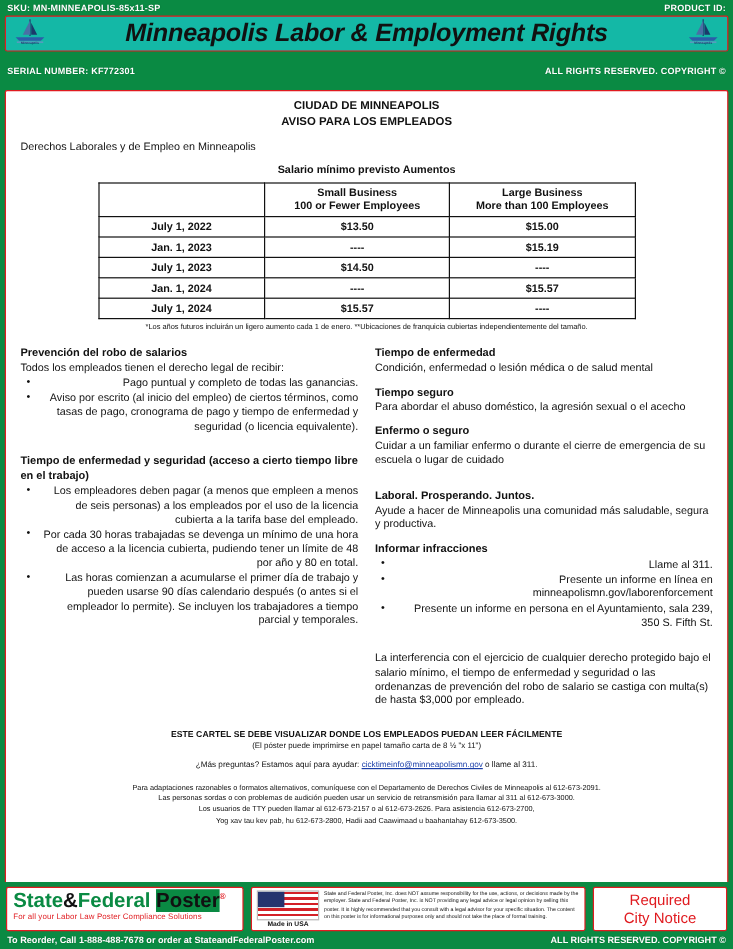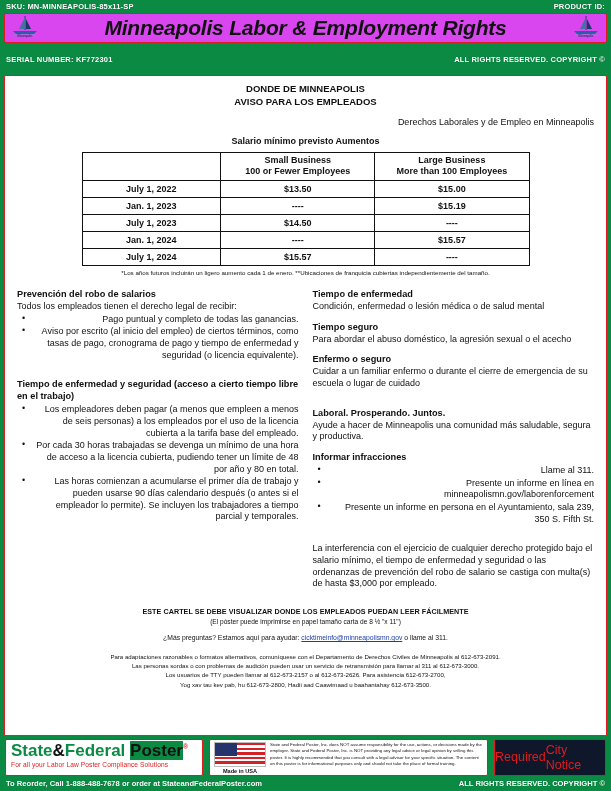--- a/index.html
+++ b/index.html
@@ -16,21 +16,21 @@
     height:13px;display:flex;align-items:center;justify-content:space-between;
     padding:0 6px;box-sizing:border-box;
   }
   .skubar span{
     color:#ffffff;font-size:7.5px;font-weight:bold;letter-spacing:.2px;
     text-shadow:0 0 1px rgba(0,0,0,.35);
   }
 
   
   .titleband{
-    margin:0 4px;height:30px;background:#d946ef;
+    margin:0 4px;height:30px;background:#14b8a6;
     border:1.5px solid #e01b20;border-radius:2px;
     display:flex;align-items:center;justify-content:flex-start;
     padding:0 4px;box-sizing:border-box;
   }
   .title{
     flex:1;text-align:center;font-size:21px;font-weight:bold;font-style:italic;
     color:#111;letter-spacing:-.2px;font-family:"Liberation Sans", sans-serif;
   }
   .citylogo{width:32px;height:26px;flex:0 0 32px;position:relative;}
   .citylogo .lg-cap{
@@ -48,21 +48,21 @@
     text-shadow:0 0 1px rgba(0,0,0,.3);
   }
 
   
   .bodywrap{
     margin:0 4px;background:#ffffff;border:1.5px solid #e01b20;border-radius:2px;
     height:679px;box-sizing:border-box;padding:7px 12px 0 12px;position:relative;
     overflow:hidden;
   }
   .hdr1{text-align:center;font-size:9.5px;font-weight:bold;color:#111;line-height:1.32;}
-  .hdr2{text-align:right;font-size:9px;color:#111;margin-top:9px;}
+  .hdr2{text-align:left;font-size:9px;color:#111;margin-top:9px;}
   .hdr3{text-align:center;font-size:9px;font-weight:bold;color:#111;margin-top:9px;}
 
   
   table.wage{
     border-collapse:collapse;margin:6px auto 0 auto;width:448px;
     table-layout:fixed;
   }
   table.wage th, table.wage td{
     border:1px solid #111;font-size:9px;color:#111;text-align:center;
     padding:1.5px 2px;font-weight:bold;height:13px;
@@ -128,23 +128,23 @@
   .flag{width:52px;height:25px;position:relative;overflow:hidden;border:.5px solid #bbb;box-sizing:border-box;
     background:
       repeating-linear-gradient(#d42027 0 2.3px,#ffffff 2.3px 4.6px);
   }
   .flag .canton{
     position:absolute;left:0;top:0;width:22px;height:13px;background:#26346e;
   }
   .madein{font-size:5.6px;font-weight:bold;color:#111;text-align:center;margin-top:1px;}
   .disctext{font-size:4.4px;color:#111;line-height:1.42;}
   .reqbox{
-    background:#0f172a;border:1.5px solid #e01b20;border-radius:2px;
+    background:#ffffff;border:1.5px solid #e01b20;border-radius:2px;
     width:112px;flex:0 0 112px;height:37px;box-sizing:border-box;
-    display:flex;flex-direction:row;align-items:center;justify-content:center;
+    display:flex;flex-direction:column;align-items:center;justify-content:center;
   }
   .reqbox div{font-size:12.5px;color:#e01b20;font-weight:normal;line-height:1.18;}
   .footbar{
     display:flex;align-items:center;justify-content:space-between;
     padding:0 6px;height:13px;box-sizing:border-box;gap:11px;
   }
   .footbar span{color:#fff;font-size:7.6px;font-weight:bold;text-shadow:0 0 1px rgba(0,0,0,.3);}
 </style>
 </head>
 <body>
@@ -185,21 +185,21 @@
   </div>
 
   <div class="serialbar">
     <span>SERIAL NUMBER: KF772301</span>
     <span>ALL RIGHTS RESERVED. COPYRIGHT ©</span>
   </div>
 
   <div class="bodywrap">
 
     <div class="hdr1">
-      <div>DONDE DE MINNEAPOLIS</div>
+      <div>CIUDAD DE MINNEAPOLIS</div>
       <div>AVISO PARA LOS EMPLEADOS</div>
     </div>
     <div class="hdr2">Derechos Laborales y de Empleo en Minneapolis</div>
     <div class="hdr3">Salario mínimo previsto Aumentos</div>
 
     <table class="wage">
       <colgroup>
           <col class="c1">
           <col class="c2">
           <col class="c3">

